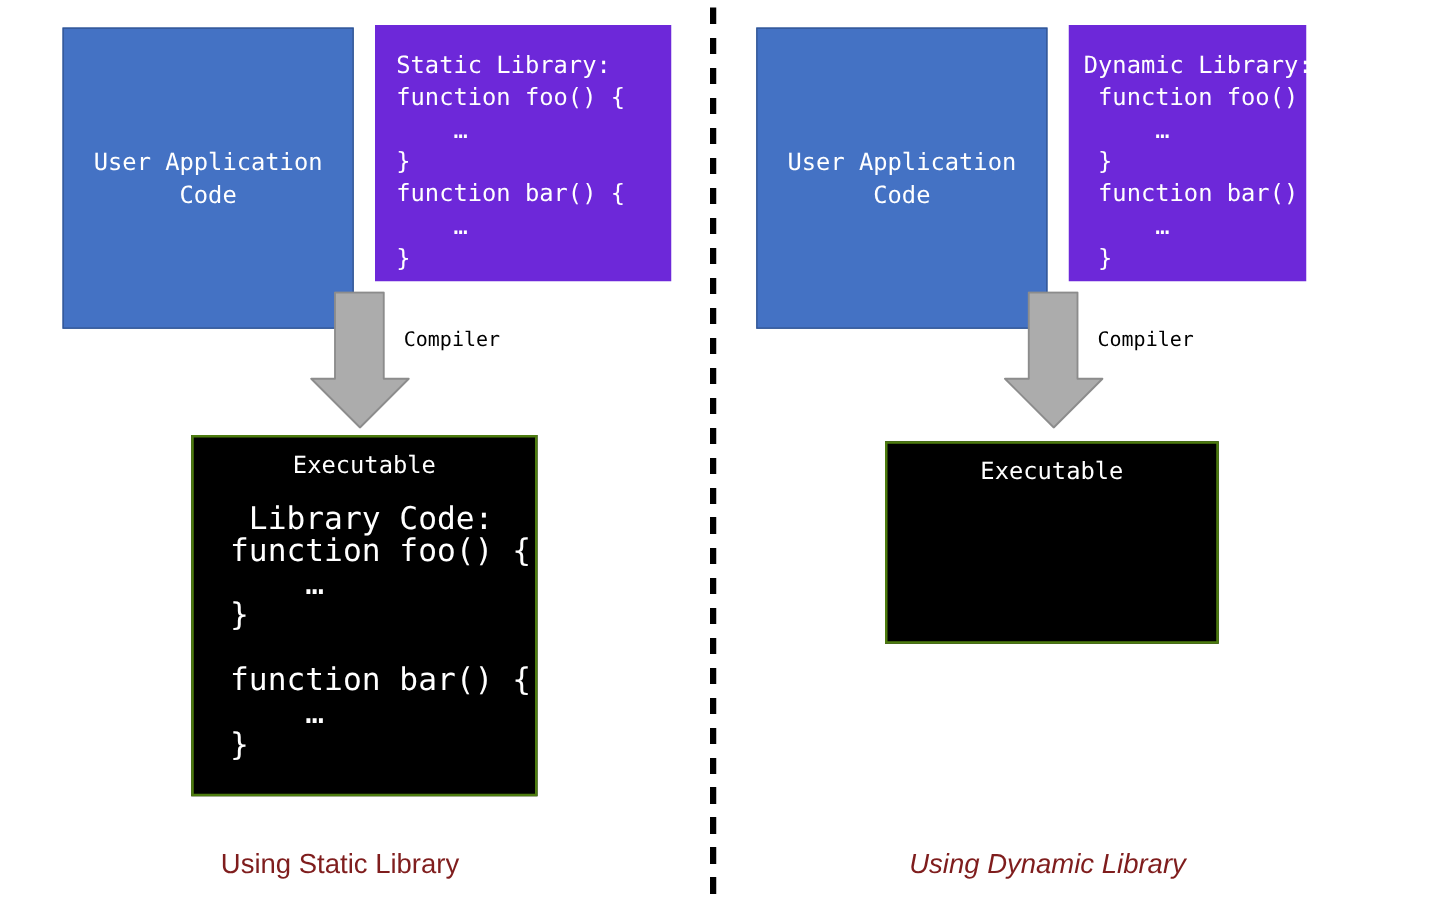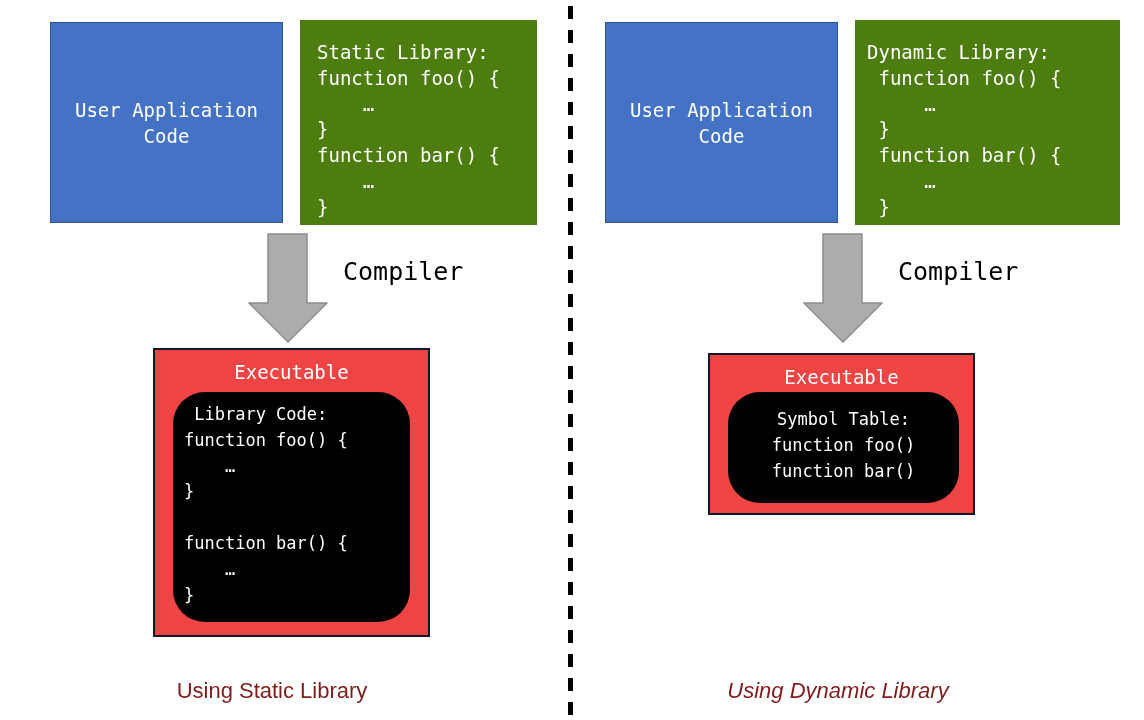--- a/index.html
+++ b/index.html
@@ -2,55 +2,55 @@
 <html><head>
 <meta charset="utf-8">
 <style>
   html,body { margin:0; padding:0; background:#ffffff; }
   .stage {
     position:relative; width:1144px; height:720px; background:#ffffff;
     font-family:"DejaVu Sans Mono","Liberation Mono",monospace; overflow:hidden;
   }
   
   .app-box {
-    position:absolute; width:233px; height:201px; top:22px;
+    position:absolute; width:233px; height:241px; top:22px;
     background:#4472C4; border:1.5px solid #31538F; box-sizing:border-box;
     display:flex; align-items:center; justify-content:center;
   }
   .app-box--left  { left:50px; }
   .app-box--right { left:605px; }
   .app-text { white-space:pre; text-align:center; color:#ffffff; font-size:19px; line-height:26px; }
   
   .code-box {
-    position:absolute; margin:0; background:#4d7c0f; color:#ffffff;
+    position:absolute; margin:0; background:#6d28d9; color:#ffffff;
     font-family:inherit; font-size:19px; line-height:25.8px; white-space:pre;
     box-sizing:border-box;
   }
   .lib-box--left  { left:300px; top:20px; width:237px; height:205px; padding:20px 4px 0 17px; }
-  .lib-box--right { left:855px; top:20px; width:265px; height:205px; padding:20px 0 0 12px; }
+  .lib-box--right { left:855px; top:20px; width:190px; height:205px; padding:20px 0 0 12px; }
   
   .arrow { position:absolute; top:233px; width:80px; height:110px; }
   .arrow--left  { left:248px; }
   .arrow--right { left:803px; }
-  .compiler-label { position:absolute; top:259px; color:#000000; font-size:25px; line-height:26px;margin-left:20px; }
+  .compiler-label { position:absolute; top:259px; color:#000000; font-size:16px; line-height:26px; }
   .compiler-label--left  { left:323px; }
   .compiler-label--right { left:878px; }
   
   .exec-box {
-    position:absolute; background:#ef4444; border:2px solid #0f172a; box-sizing:border-box;
+    position:absolute; background:#000000; border:2px solid #4d7c0f; box-sizing:border-box;
   }
   .exec-box--left  { left:153px; top:348px; width:277px; height:289px; }
   .exec-box--right { left:708px; top:353px; width:267px; height:162px; }
   .exec-title {
     position:absolute; left:0; right:0; top:9px; text-align:center;
     color:#ffffff; font-size:19px; line-height:26px;
   }
   .inner-code {
     position:absolute; margin:0; background:#000000; color:#ffffff;
-    font-family:inherit; font-size:17px; line-height:25.8px; white-space:pre;
+    font-family:inherit; font-size:25px; line-height:25.8px; white-space:pre;
     box-sizing:border-box;
     border-radius:32px;
   }
   .inner-code--left  { left:18px; top:42px; width:237px; height:230px; padding:10px 2px 0 11px; }
   .inner-code--right { left:18px; top:37px; width:231px; height:111px; padding:15px 0 0 0; text-align:center; }
   
   .caption {
     position:absolute; top:677px; font-family:"Liberation Sans",sans-serif;
     font-size:22px; line-height:28px; color:#7f1d1d; text-align:center;
   }
@@ -117,21 +117,18 @@
      …
  }</pre>
 
     <svg class="arrow arrow--right" viewBox="0 0 80 110">
       <polygon points="20,1 59,1 59,70 79,70 40,109 1,70 20,70" stroke="#8C8C8C" stroke-width="1.5" stroke-linejoin="round" fill="#ACACAC"></polygon>
     </svg>
     <div class="compiler-label compiler-label--right">Compiler</div>
 
     <div class="exec-box exec-box--right">
       <div class="exec-title">Executable</div>
-      <pre class="inner-code inner-code--right">Symbol Table:
-function foo()
-function bar()</pre>
     </div>
 
     <div class="caption caption--right">Using Dynamic Library</div>
   </section>
 
 </div>
 
 </body></html>

